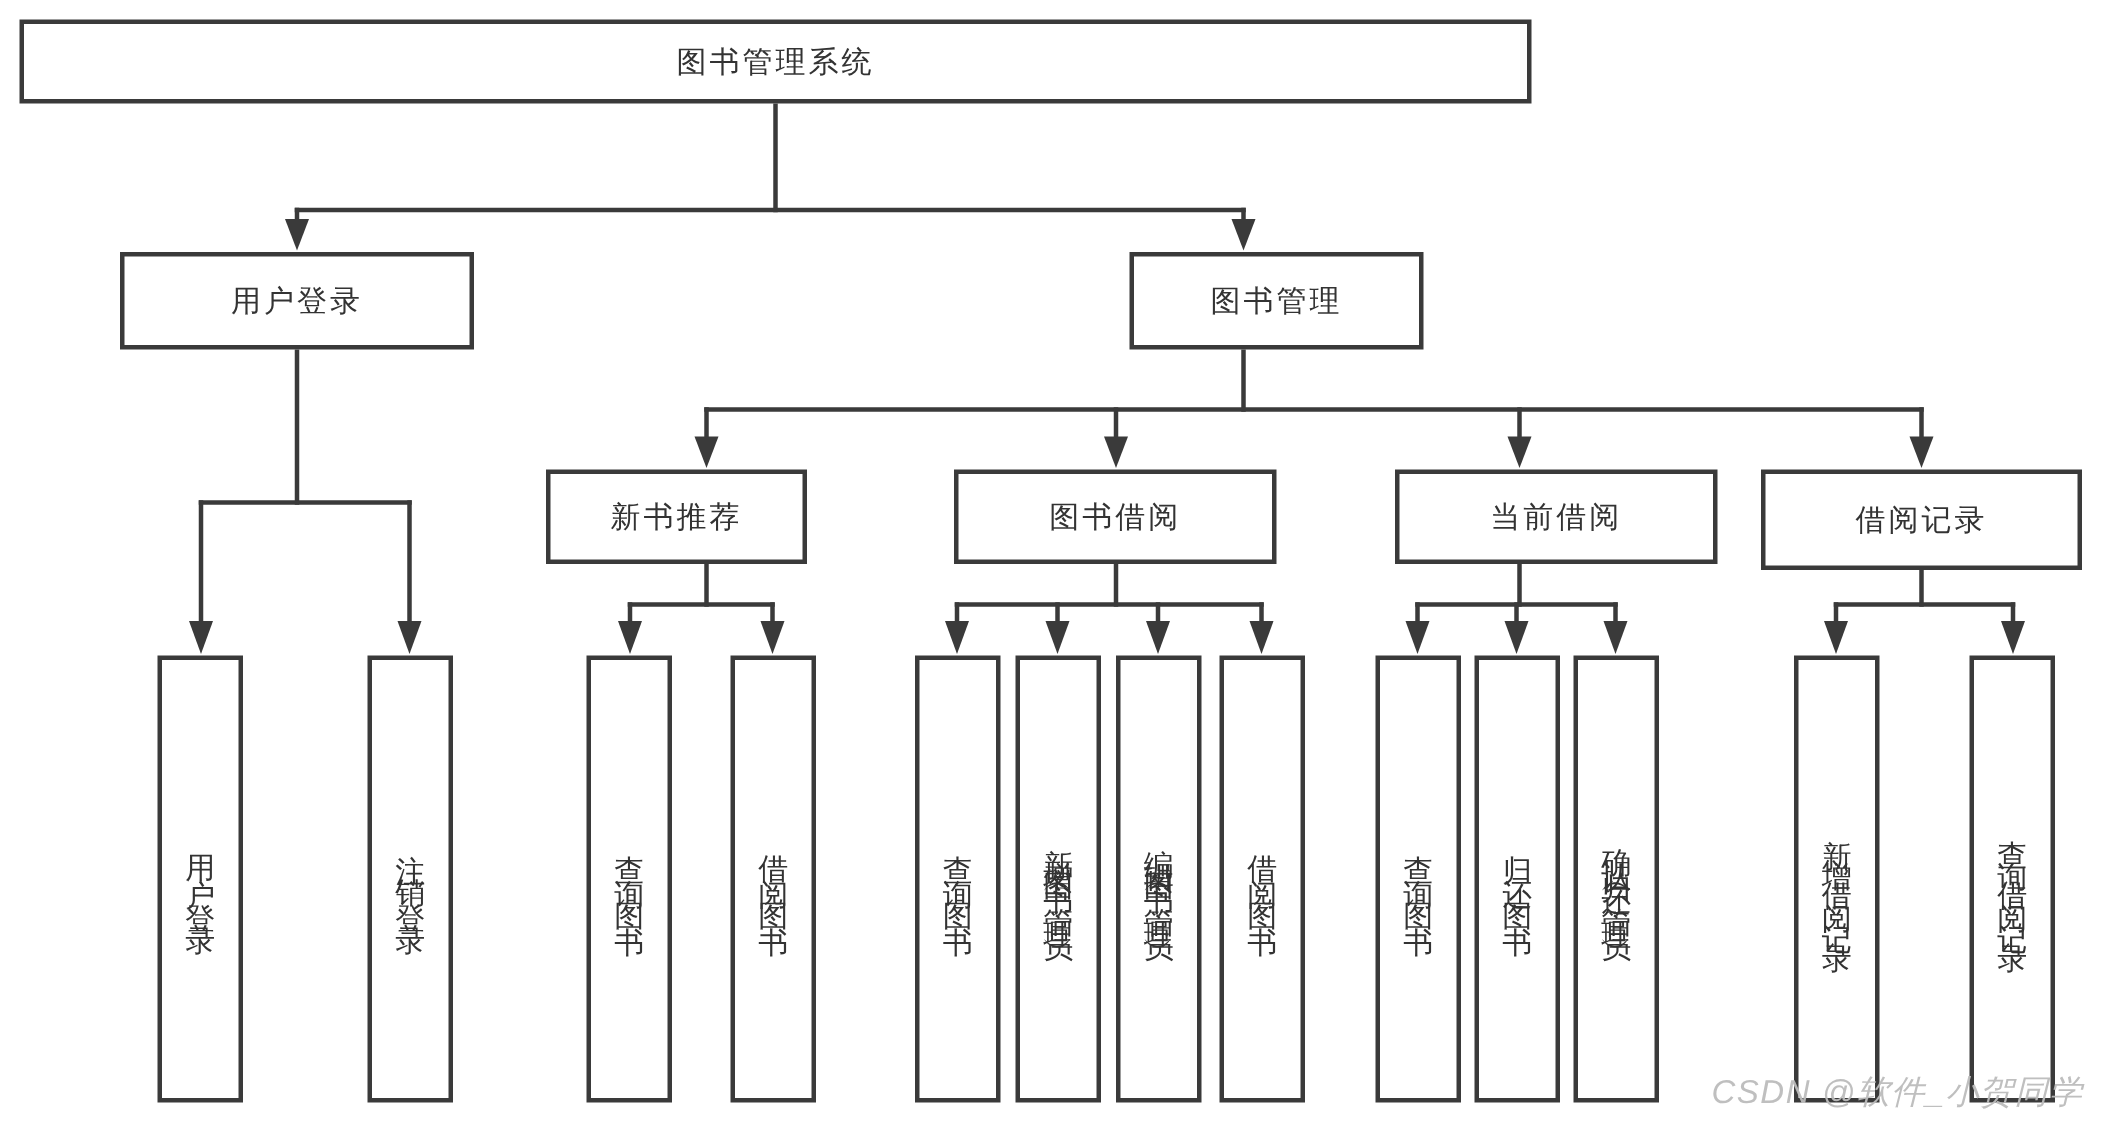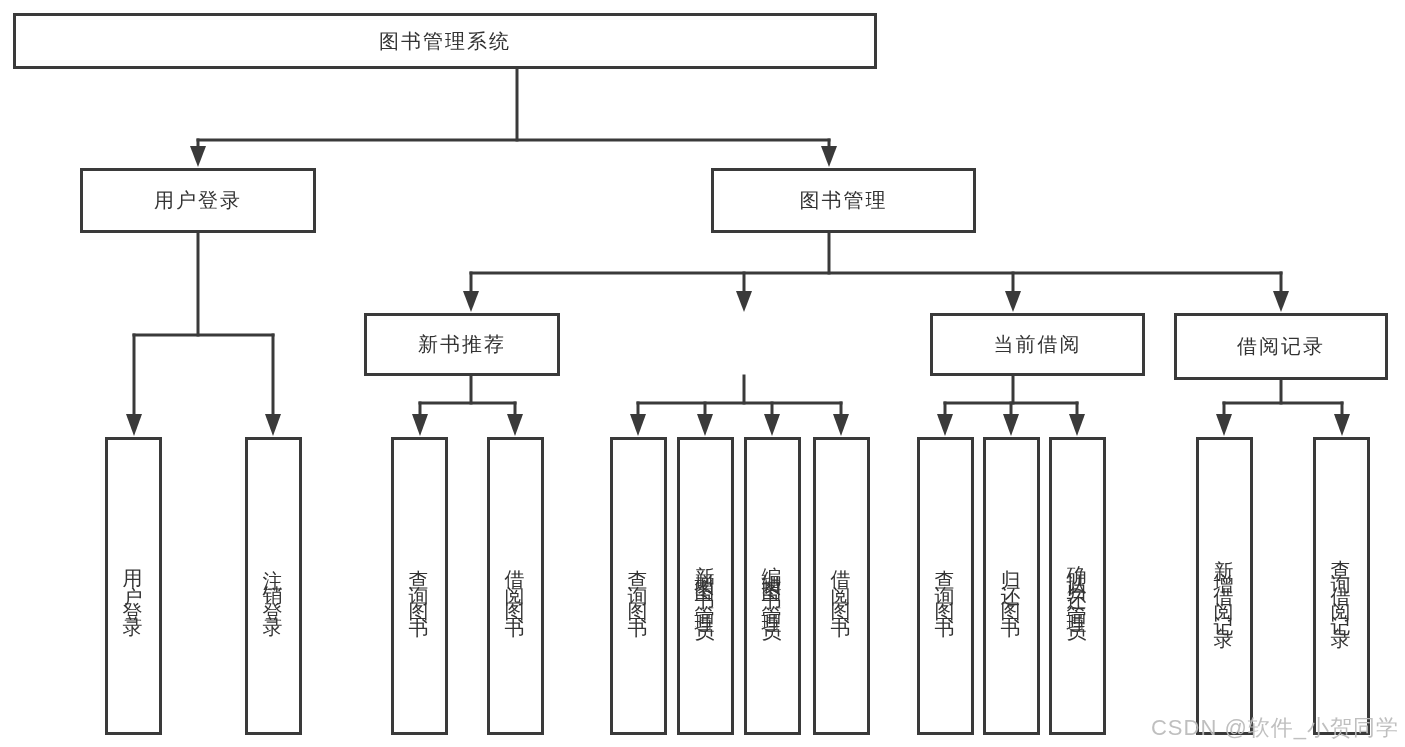--- a/index.html
+++ b/index.html
@@ -48,27 +48,28 @@
     text-orientation: mixed;
     font-size: 20px;
     letter-spacing: 16px;
     color: #333333;
     white-space: nowrap;
   }
   .vbox.mid span  { letter-spacing: 14px; }
   .vbox.long span { letter-spacing: 8px; }
   #watermark {
     position: absolute;
-    right: 6px;
+    right: 16px;
     bottom: 4px;
     z-index: 5;
     font-size: 22px;
     color: rgba(188, 188, 188, 0.95);
     letter-spacing: 1px;
     white-space: nowrap;
+    font-style: italic;
   }
 </style>
 </head>
 <body>
 
 <div id="canvas">
 
   <svg id="connectors" width="1405" height="747" viewBox="0 0 1405 747">
     <g stroke="#3a3a3a" stroke-width="3" stroke-linecap="square" fill="#3a3a3a">
 
@@ -126,33 +127,36 @@
 
       <line x1="1281" y1="376" x2="1281" y2="403"></line>
       <line x1="1224" y1="403" x2="1342" y2="403"></line>
       <line x1="1224" y1="403" x2="1224" y2="418"></line>
       <polygon points="1216,414 1232,414 1224,436" stroke="none"></polygon>
       <line x1="1342" y1="403" x2="1342" y2="418"></line>
       <polygon points="1334,414 1350,414 1342,436" stroke="none"></polygon>
     </g>
   </svg>
 
-  <div class="box hbox" style="left:13px; top:13px; width:864px; height:56px;">
+  <div class="box hbox" style="left:13px; top:13px; width:1008px; height:56px;">
     <span>图书管理系统</span>
   </div>
 
   <div class="box hbox" style="left:80px; top:168px; width:236px; height:65px;">
     <span>用户登录</span>
   </div>
-  <div class="box hbox" style="left:711px; top:168px; width:265px; height:65px;">
+  <div class="box hbox" style="left:753px; top:168px; width:196px; height:65px;">
     <span>图书管理</span>
   </div>
 
-  <div class="box hbox" style="left:364px; top:313px; width:196px; height:63px;">
+  <div class="box hbox" style="left:364px; top:313px; width:174px; height:63px;">
     <span>新书推荐</span>
+  </div>
+  <div class="box hbox" style="left:636px; top:313px; width:215px; height:63px;">
+    <span>图书借阅</span>
   </div>
   <div class="box hbox" style="left:930px; top:313px; width:215px; height:63px;">
     <span>当前借阅</span>
   </div>
   <div class="box hbox" style="left:1174px; top:313px; width:214px; height:67px;">
     <span>借阅记录</span>
   </div>
 
   <div class="box vbox" style="left:105px;">
     <span>用户登录</span>

